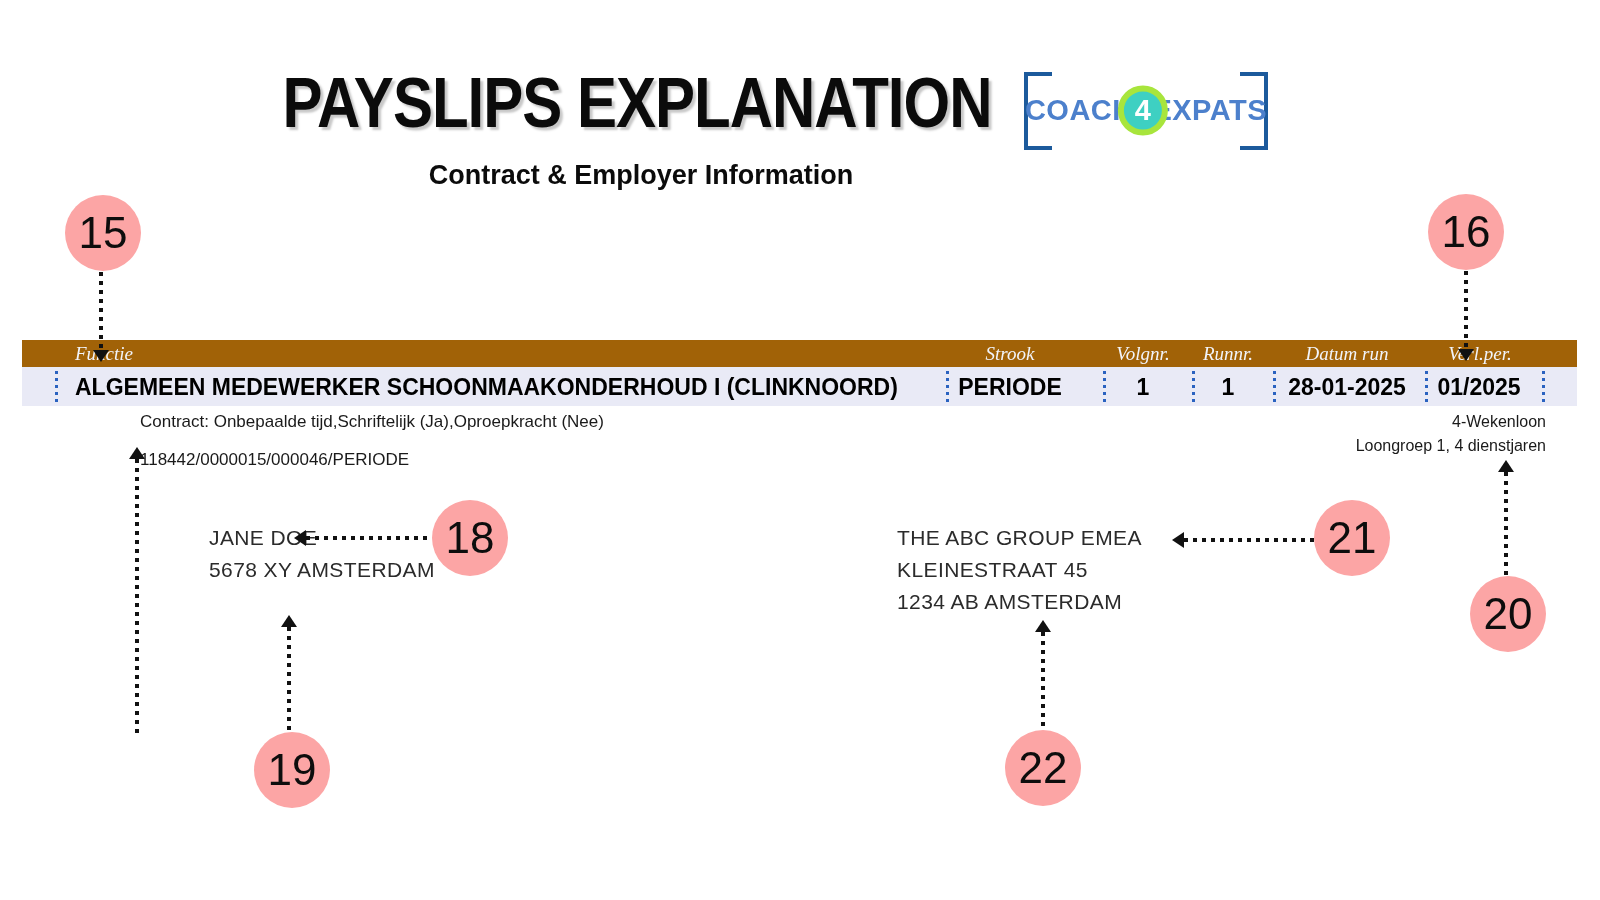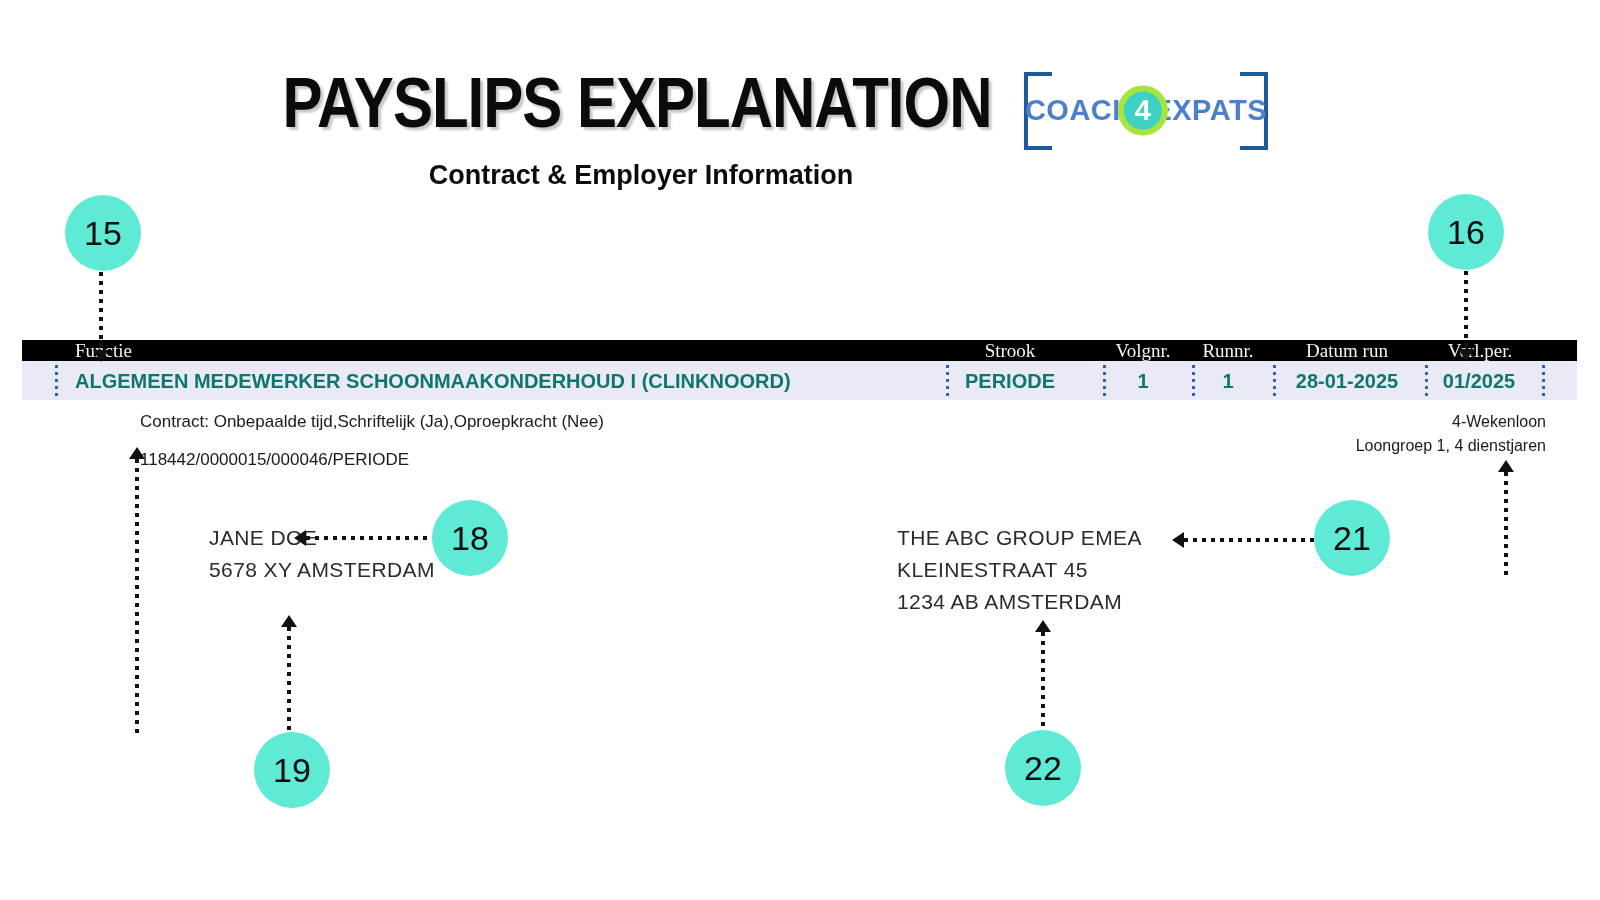--- a/index.html
+++ b/index.html
@@ -20,51 +20,51 @@
   .bracket.right{right:0;border-right:4px solid #1c5a9c;border-top:4px solid #1c5a9c;border-bottom:4px solid #1c5a9c;}
   .logo-text{position:absolute;left:50%;top:50%;transform:translate(-50%,-50%);
              font-size:29px;font-weight:bold;color:#4c80cc;letter-spacing:0.5px;white-space:nowrap;}
   .logo-num-wrap{position:relative;display:inline-block;}
   .logo-ball{position:absolute;left:50%;top:50%;transform:translate(-50%,-50%);
              width:38px;height:38px;border-radius:50%;background:#3ed0c2;border:6px solid #a8e53c;}
   .logo-num{position:relative;color:#ffffff;padding:0 1px;}
 
   
   .table{position:absolute;left:22px;top:340px;width:1555px;}
-  .thead{position:relative;height:21px;background:#000000;}
+  .thead{position:relative;height:27px;background:#a16207;font-style:italic;}
   .hcol{position:absolute;top:50%;transform:translate(-50%,-50%);
         font-family:"Liberation Serif",serif;font-size:19px;color:#f2f4fa;white-space:nowrap;}
   .hcol.c0{left:53px;transform:translateY(-50%);}
   .hcol.c1{left:988px;}  .hcol.c2{left:1121px;} .hcol.c3{left:1206px;}
   .hcol.c4{left:1325px;} .hcol.c5{left:1458px;}
   .trow{position:relative;height:39px;background:#e9eaf6;}
   .cell{position:absolute;top:50%;transform:translate(-50%,-50%);
-        font-size:20px;font-weight:bold;color:#0f766e;white-space:nowrap;}
+        font-size:23px;font-weight:bold;color:#000000;white-space:nowrap;}
   .cell.c0{left:53px;transform:translateY(-50%);}
   .cell.c1{left:988px;} .cell.c2{left:1121px;} .cell.c3{left:1206px;}
   .cell.c4{left:1325px;} .cell.c5{left:1457px;}
   .sep{position:absolute;top:4px;bottom:4px;width:3px;
        background:repeating-linear-gradient(to bottom,#2a62c0 0 3px,transparent 3px 7px);}
   .sep.s0{left:33px;} .sep.s1{left:924px;} .sep.s2{left:1081px;} .sep.s3{left:1170px;}
   .sep.s4{left:1251px;} .sep.s5{left:1403px;} .sep.s6{left:1520px;}
 
   
   .note{position:absolute;font-size:17px;color:#1a1a1a;white-space:nowrap;}
   .contract-line{left:140px;top:412px;}
   .reference-line{left:140px;top:450px;}
   .wage{position:absolute;right:54px;text-align:right;font-size:16px;color:#1a1a1a;white-space:nowrap;}
   .wage.l1{top:413px;} .wage.l2{top:437px;}
   .address{position:absolute;font-size:21px;color:#2b2b2b;letter-spacing:0.4px;line-height:32px;white-space:nowrap;}
   .address.employee{left:165px;top:522px;margin-left:44px;}
   .address.employer{left:897px;top:522px;}
 
   
-  .callout{position:absolute;width:76px;height:76px;border-radius:50%;background:#5eead4;
+  .callout{position:absolute;width:76px;height:76px;border-radius:50%;background:#fca5a5;
            display:flex;align-items:center;justify-content:center;
-           font-size:34px;color:#0d0d0d;}
+           font-size:44px;color:#0d0d0d;}
   .co15{left:65px;top:195px;}   .co16{left:1428px;top:194px;text-align:center;}
   .co17{left:104px;top:732px;}  .co19{left:254px;top:732px;}
   .co18{left:432px;top:500px;}  .co21{left:1314px;top:500px;}
   .co20{left:1470px;top:576px;} .co22{left:1005px;top:730px;}
 
   
   .dotline-v{position:absolute;width:4px;
              background:repeating-linear-gradient(to bottom,#111 0 4px,transparent 4px 9px);}
   .dotline-h{position:absolute;height:4px;
              background:repeating-linear-gradient(to right,#111 0 4px,transparent 4px 9px);}
@@ -126,20 +126,21 @@
   <div class="address employer">
     <div>THE ABC GROUP EMEA</div>
     <div>KLEINESTRAAT 45</div>
     <div>1234 AB AMSTERDAM</div>
   </div>
 
   <div class="callout co15">15</div>
   <div class="callout co16">16</div>
   <div class="callout co18">18</div>
   <div class="callout co19">19</div>
+  <div class="callout co20">20</div>
   <div class="callout co21">21</div>
   <div class="callout co22">22</div>
 
   <div class="dotline-v" style="left:99px;top:272px;height:78px;"></div>
   <div class="ah ah-down" style="left:93px;top:350px;"></div>
 
   <div class="dotline-v" style="left:1464px;top:271px;height:78px;"></div>
   <div class="ah ah-down" style="left:1458px;top:349px;"></div>
 
   <div class="ah ah-up" style="left:129px;top:447px;"></div>

